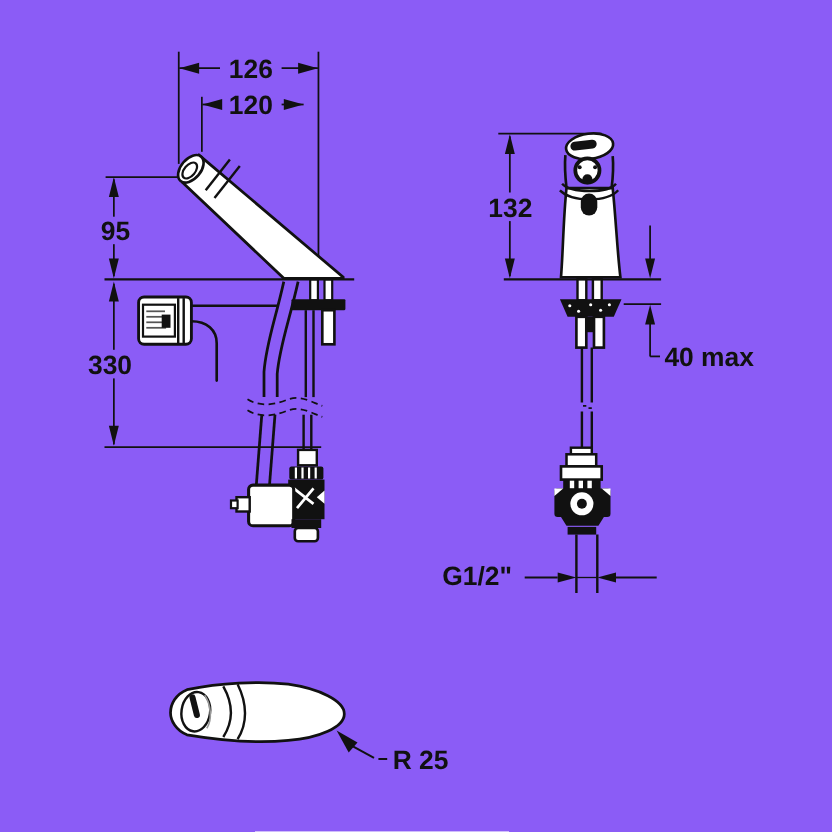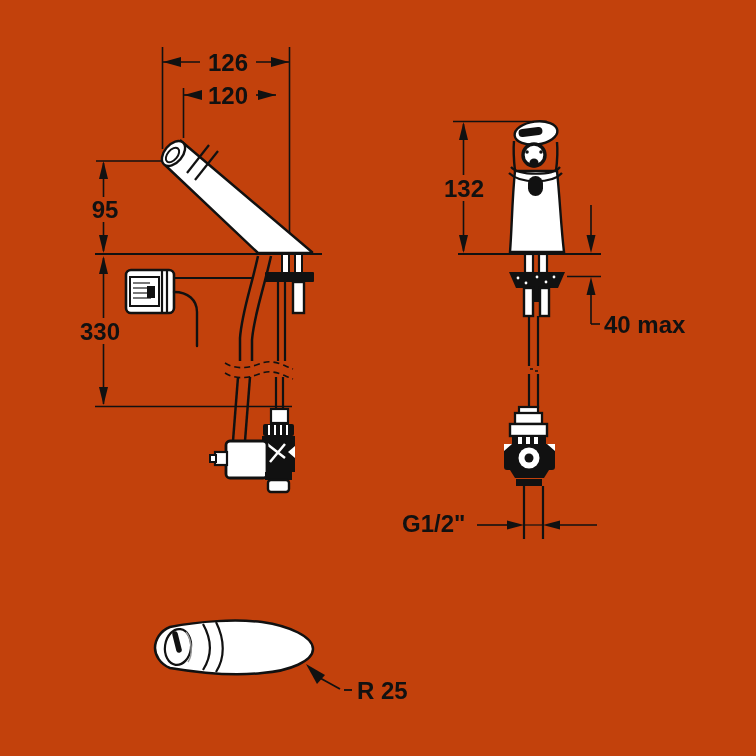--- a/index.html
+++ b/index.html
@@ -1,16 +1,16 @@
 <!DOCTYPE html>
 <html><head>
 <meta charset="utf-8">
 <style>
   html,body{margin:0;padding:0;background:#fff;}
-  .stage{position:relative;width:756px;height:756px;background:#c2410c;overflow:hidden;
+  .stage{position:relative;width:756px;height:756px;background:#8b5cf6;overflow:hidden;
          font-family:"Liberation Sans",sans-serif;}
   svg{display:block;}
   .dimtxt{font:bold 24px "Liberation Sans",sans-serif;fill:#111;}
   .ln{stroke:#111;fill:none;}
   .thin{stroke-width:1.6;}
   .med{stroke-width:2.2;}
   .thick{stroke-width:2.5;}
   .wfill{fill:#fff;stroke:#111;}
   .bfill{fill:#111;stroke:none;}
   .arrow{fill:#111;stroke:none;}

